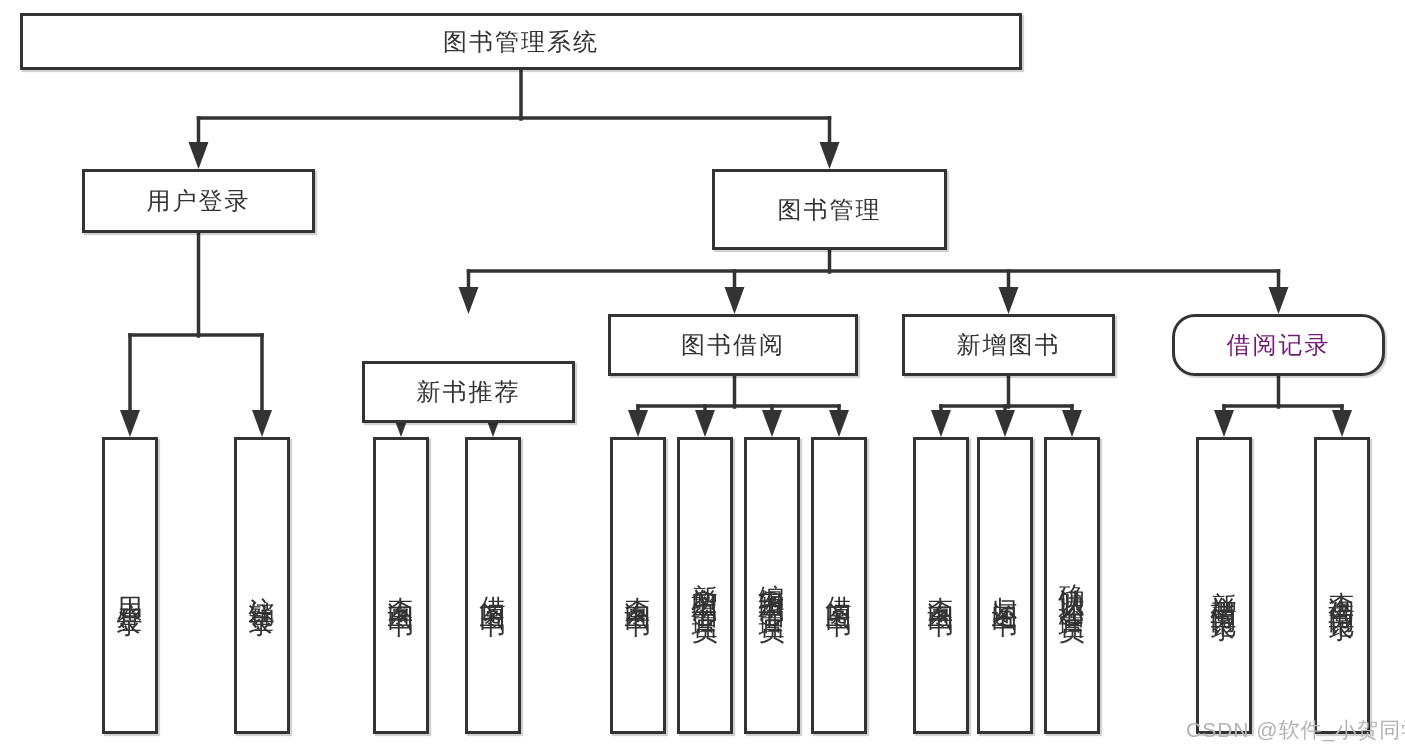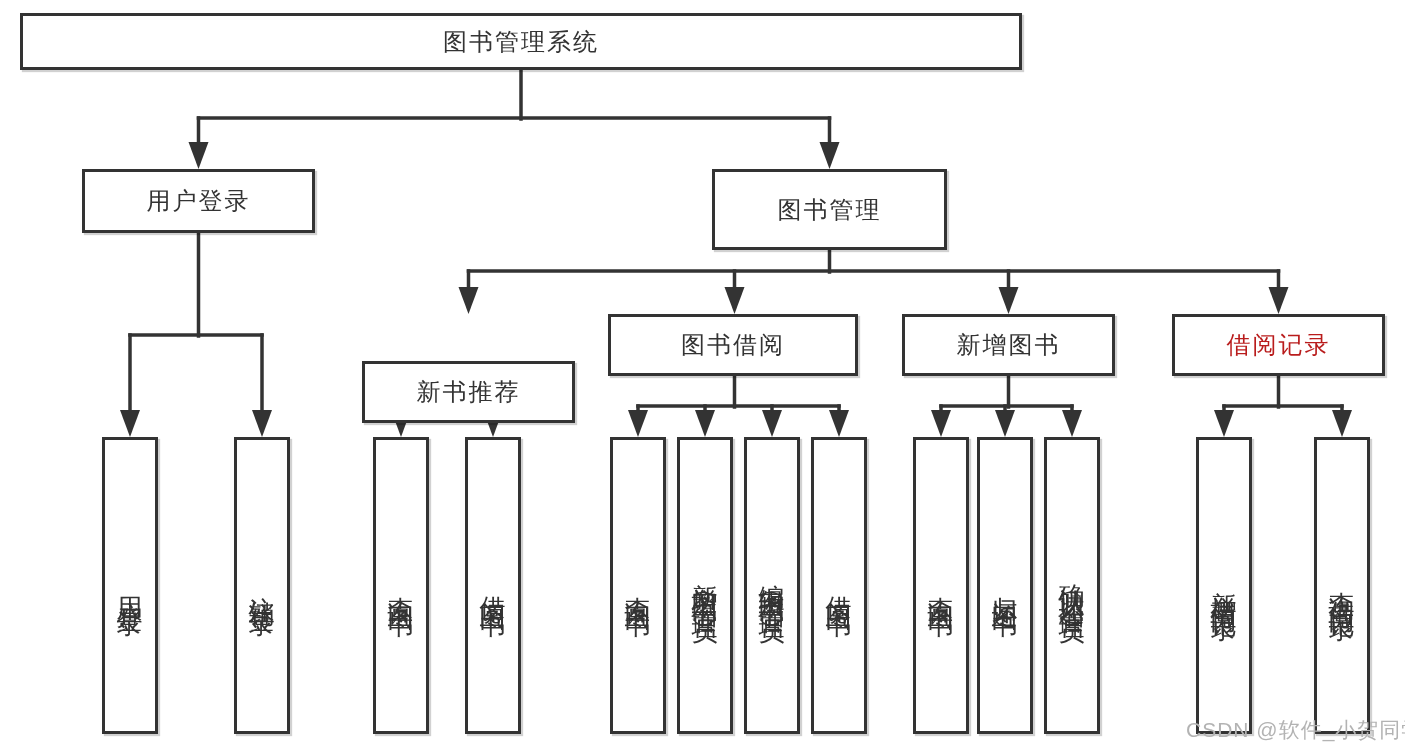--- a/index.html
+++ b/index.html
@@ -118,21 +118,21 @@
 
   <div class="node branch" style="left: 362px; top: 314px; width: 213px; height: 62px; border-color: rgb(51, 51, 51); color: rgb(51, 51, 51); background: rgb(255, 255, 255); margin-top: 47px;">
     <span class="lbl">新书推荐</span>
   </div>
   <div class="node branch" style="left: 608px; top: 314px; width: 250px; height: 62px; border-color: rgb(51, 51, 51); color: rgb(51, 51, 51); background: rgb(255, 255, 255);">
     <span class="lbl">图书借阅</span>
   </div>
   <div class="node branch" style="left: 902px; top: 314px; width: 213px; height: 62px; border-color: rgb(51, 51, 51); color: rgb(51, 51, 51); background: rgb(255, 255, 255);">
     <span class="lbl">新增图书</span>
   </div>
-  <div class="node branch" style="left: 1172px; top: 314px; width: 213px; height: 62px; border-color: rgb(51, 51, 51); color: #b91c1c; background: rgb(255, 255, 255);">
+  <div class="node branch" style="left: 1172px; top: 314px; width: 213px; height: 62px; border-color: rgb(51, 51, 51); color: #701a75; background: rgb(255, 255, 255); border-radius: 23px;">
     <span class="lbl">借阅记录</span>
   </div>
 
   <div class="node leaf" style="left: 102px; top: 437px; width: 56px; height: 297px; border-color: rgb(51, 51, 51); color: rgb(51, 51, 51); background: rgb(255, 255, 255);">
     <span class="lbl">用户登录</span>
   </div>
   <div class="node leaf" style="left: 234px; top: 437px; width: 56px; height: 297px; border-color: rgb(51, 51, 51); color: rgb(51, 51, 51); background: rgb(255, 255, 255);">
     <span class="lbl">注销登录</span>
   </div>
   <div class="node leaf" style="left: 373px; top: 437px; width: 56px; height: 297px; border-color: rgb(51, 51, 51); color: rgb(51, 51, 51); background: rgb(255, 255, 255);">

